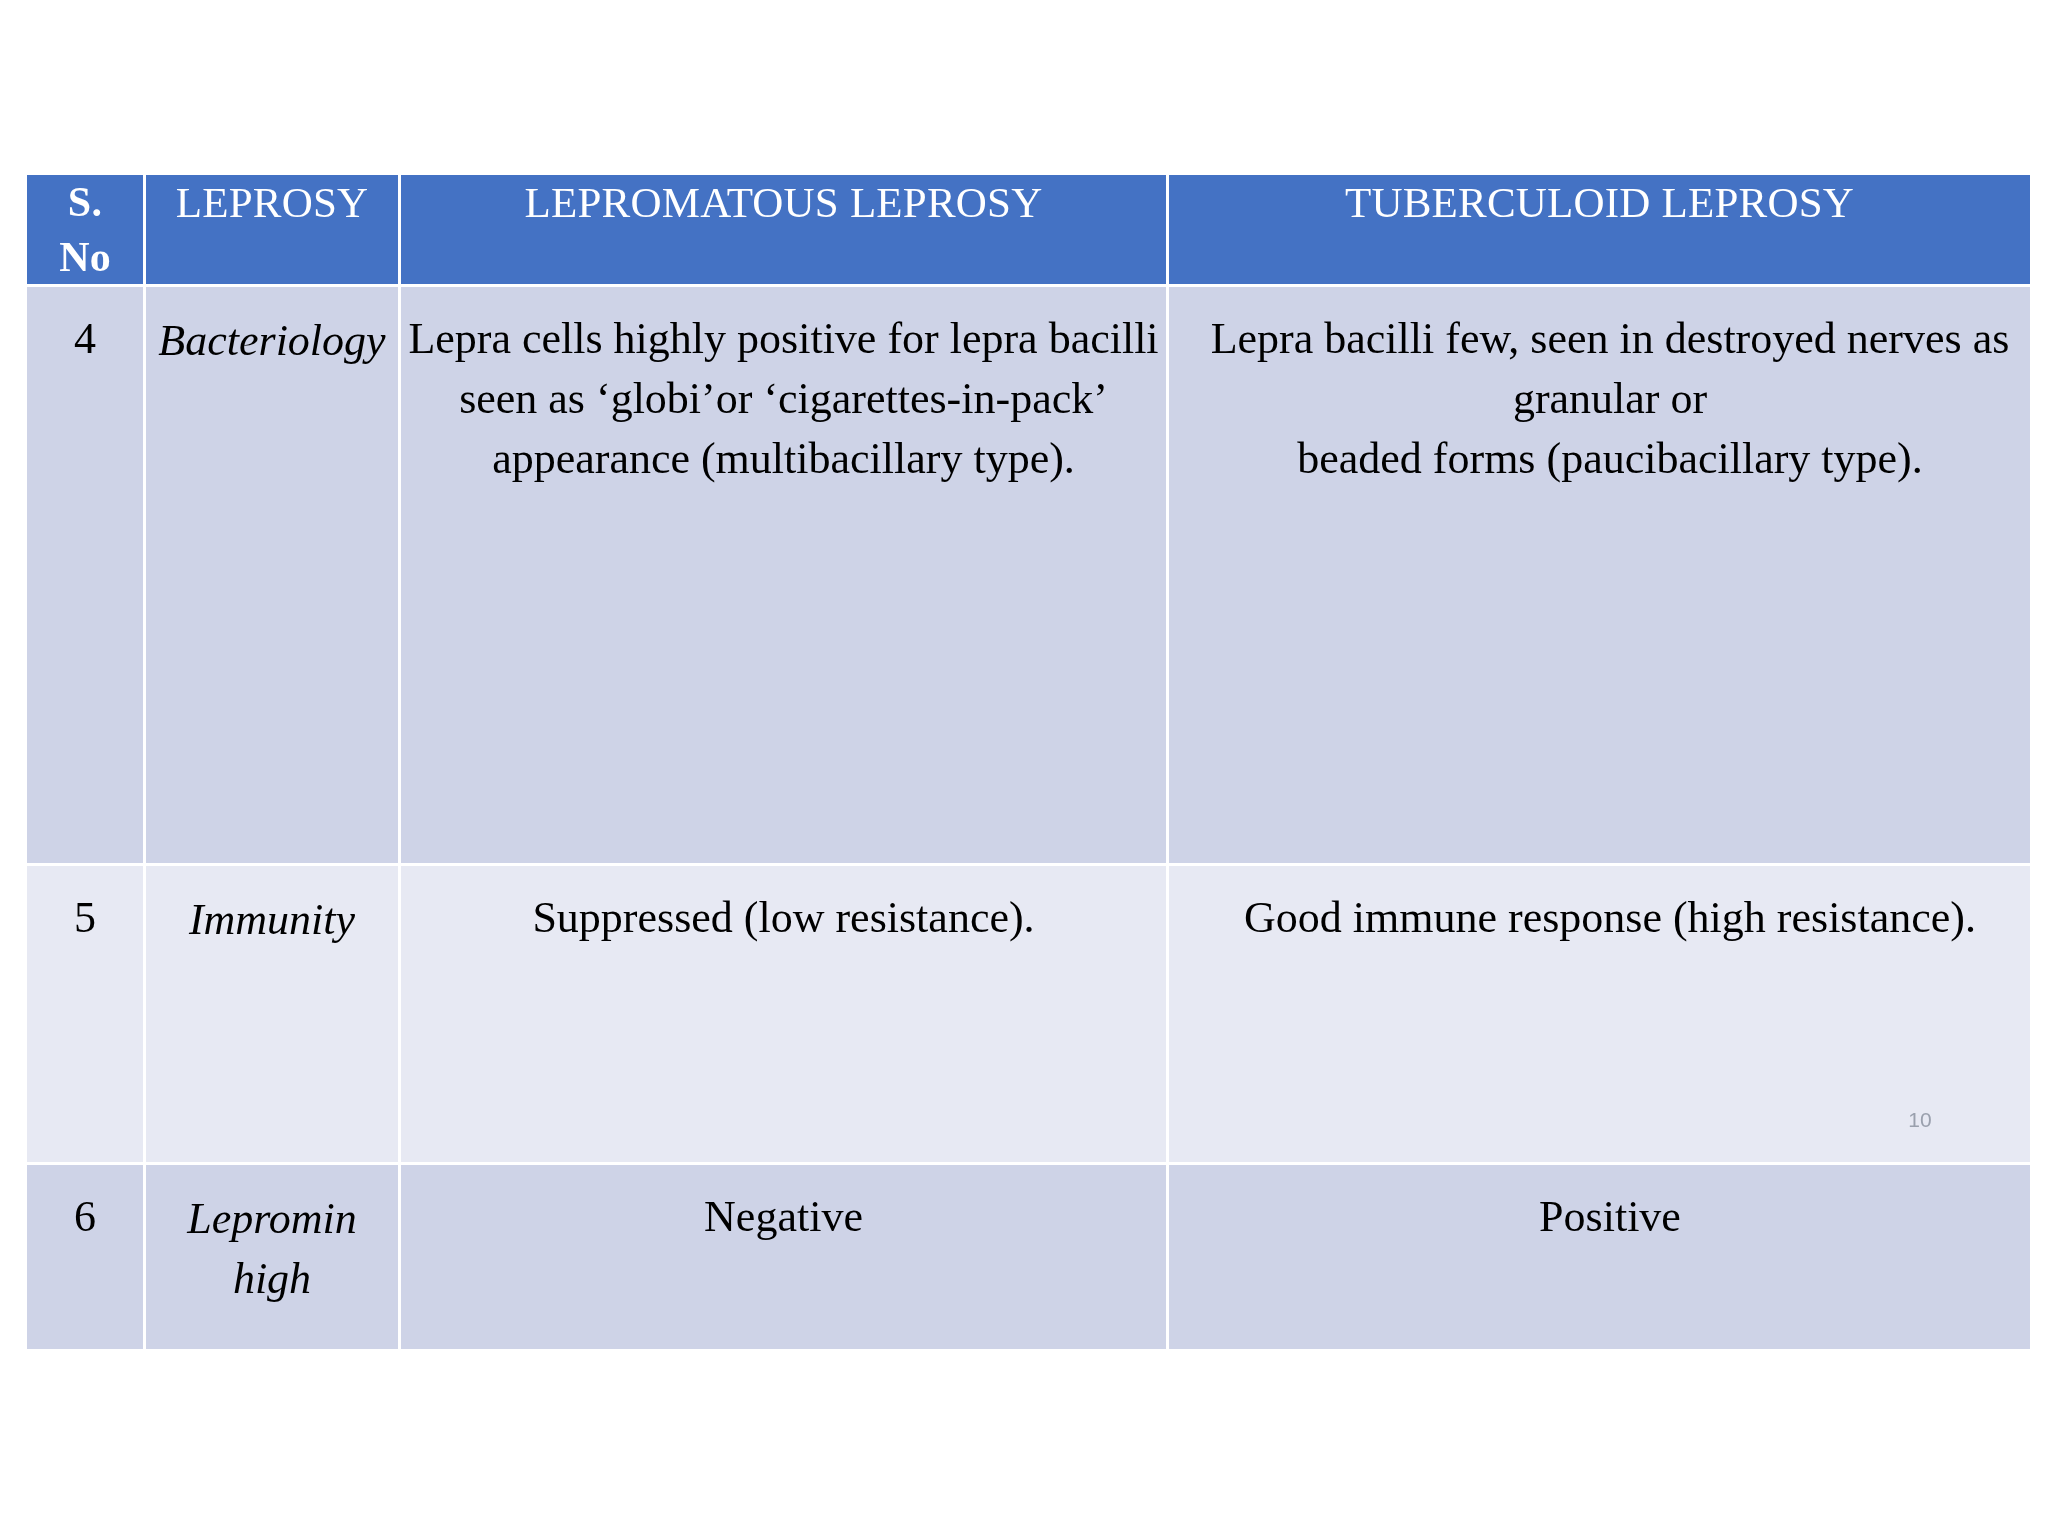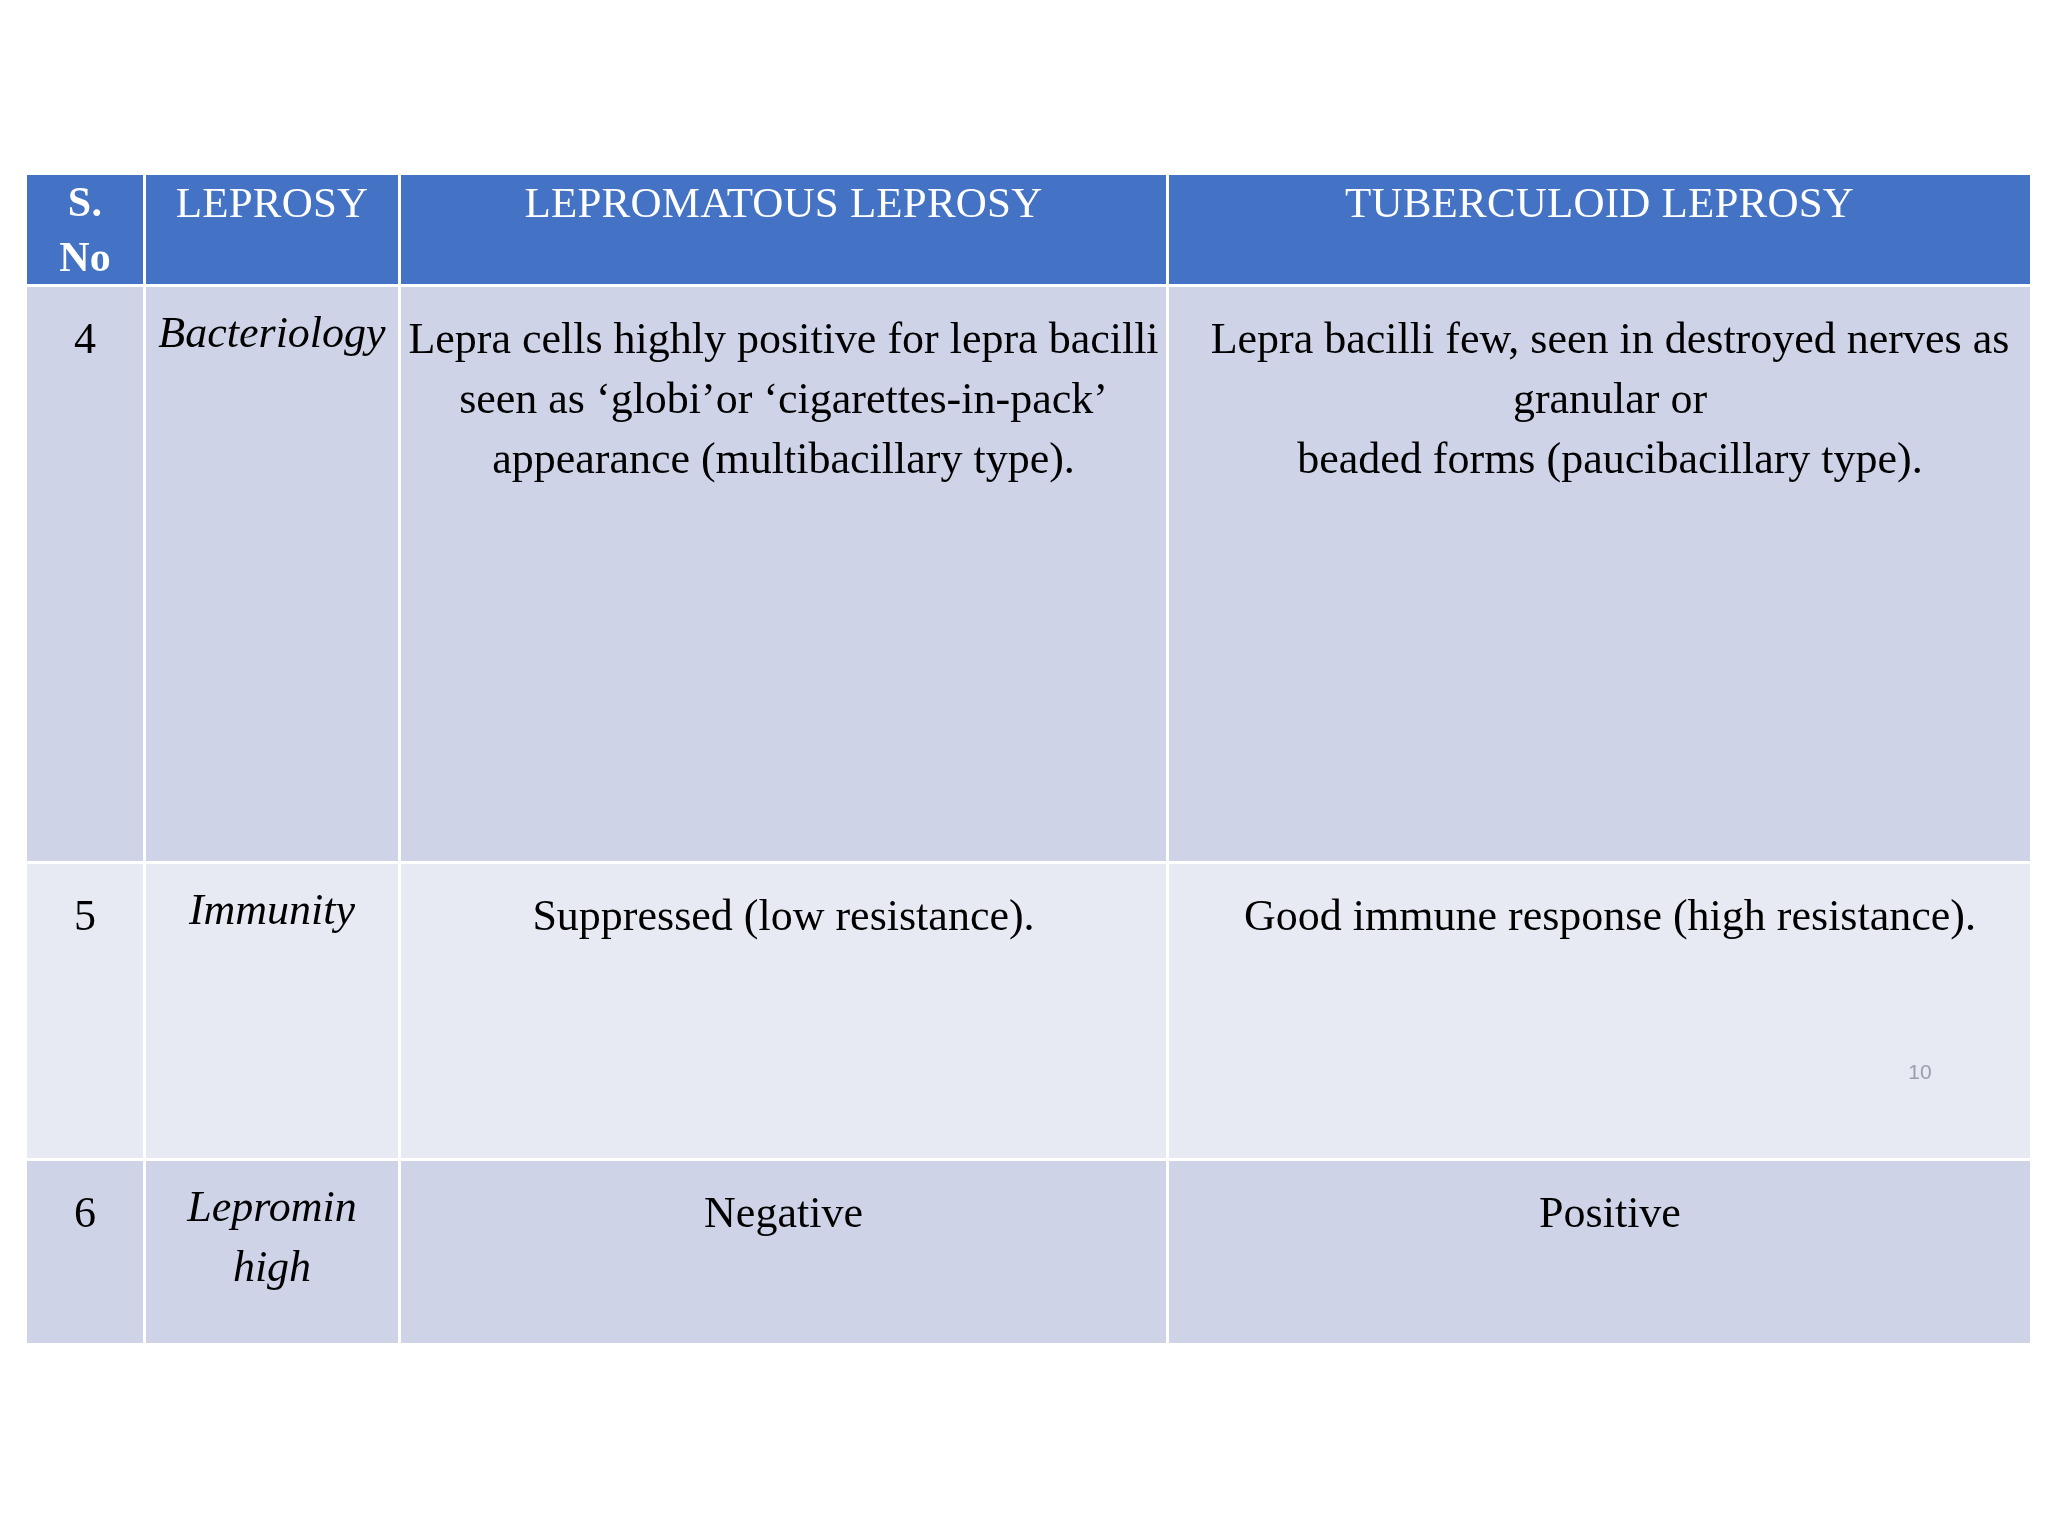--- a/index.html
+++ b/index.html
@@ -66,40 +66,40 @@
   tr.row-dark td { background: #ced3e7; }
   tr.row-light td { background: #e7e9f3; }
 
   td.col-sno {
     font-size: 44px;
     padding-top: 22px;
   }
   td.col-feature {
     font-style: italic;
     font-size: 44px;
-    padding-top: 16px;
+    padding-top: 24px;
   }
   td.col-lepromatous { padding-top: 22px; }
   td.col-tuberculoid { padding-top: 22px; padding-left: 21px; }
 
   
   col.w-sno          { width: 116px; }
   col.w-feature      { width: 252px; }
   col.w-lepromatous  { width: 765px; }
   col.w-tuberculoid  { width: 861px; }
 
   
   tr.row-4 td { height: 552px; }
   tr.row-5 td { height: 272px; }
   tr.row-6 td { height: 160px; }
 
   .page-number {
     position: absolute;
     left: 1890px;
-    top: 1060px;
+    top: 1108px;
     width: 60px;
     text-align: center;
     font-family: "Liberation Sans", "DejaVu Sans", sans-serif;
     font-size: 21px;
     color: #9aa0ad;
   }
 </style>
 </head>
 <body>
 

